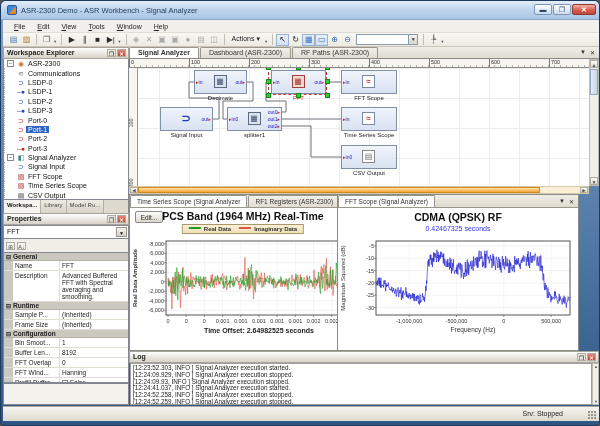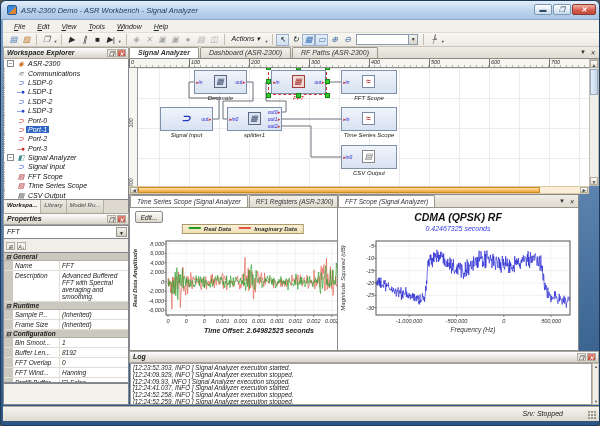--- a/index.html
+++ b/index.html
@@ -1,19 +1,19 @@
 <!DOCTYPE html>
 <html><head>
 <meta charset="utf-8">
 <style>
   html,body{margin:0;padding:0;background:#555;}
   *{box-sizing:border-box;font-family:"Liberation Sans",sans-serif;}
   .window{position:relative;width:600px;height:426px;margin:0 auto;
     background:linear-gradient(#7fa6cf,#2e5684);border:1px solid #1d3a5c;
-    border-radius:6px 6px 4px 4px;overflow:hidden;font-style:italic;}
+    border-radius:6px 6px 4px 4px;overflow:hidden;}
   
   .titlebar{position:absolute;left:0;top:0;width:600px;height:19px;
     background:linear-gradient(#e3eefb,#c2d6ee 45%,#a9c5e4);display:flex;align-items:center;
     border-bottom:1px solid #89a7c7;}
   .appicon{width:10px;height:10px;margin:0 4px 0 6px;border-radius:2px;
     background:linear-gradient(135deg,#3c8ad8 55%,#e08830 55%);border:1px solid #2a5a90;}
   .wtitle{font-size:7.5px;color:#1b3a5c;}
   .winbtns{position:absolute;right:5px;top:3px;display:flex;gap:1px;}
   .wbtn{width:18px;height:11px;font-size:7px;line-height:10px;text-align:center;color:#2a4a6a;
     background:linear-gradient(#fdfeff,#ccdcee);border:1px solid #7a97b5;border-radius:2px;}
@@ -440,20 +440,21 @@
   <div class="pane" style="left:128px;width:228px;">
     <div class="ptabs" id="tstabs">
       <span class="ptab act">Time Series Scope (Signal Analyzer</span>
         <span class="ptab">RF1 Registers (ASR-2300)</span>
         <span class="ptr">
         <span>▼</span>
         <span>✕</span>
       </span>
     </div>
     <div class="editbtn">Edit...</div>
+    <div class="ctitle" style="top:15px;">PCS Band (1964 MHz) Real-Time</div>
     <div class="legend" id="tslegend">
         <span class="li"><span class="sw" style="background: rgb(31, 155, 31);"></span>Real Data</span>
         <span class="li"><span class="sw" style="background: rgb(224, 85, 69);"></span>Imaginary Data</span>
       </div>
     <svg class="chart" id="tschart" style="top:43px;" width="228" height="110" viewBox="0 0 228 110">
         <rect x="36" y="3" width="186" height="74" fill="#fff" stroke="none"></rect>
         <line x1="36" y1="5.846153846153847" x2="222" y2="5.846153846153847" stroke="#e2e2e2" stroke-width="0.5"></line>
         <text x="34" y="7.846153846153847" font-size="5.5" fill="#333" text-anchor="end">8,000</text>
         <line x1="34" y1="5.846153846153847" x2="36" y2="5.846153846153847" stroke="#444" stroke-width="0.6"></line>
         <line x1="36" y1="15.333333333333332" x2="222" y2="15.333333333333332" stroke="#e2e2e2" stroke-width="0.5"></line>

